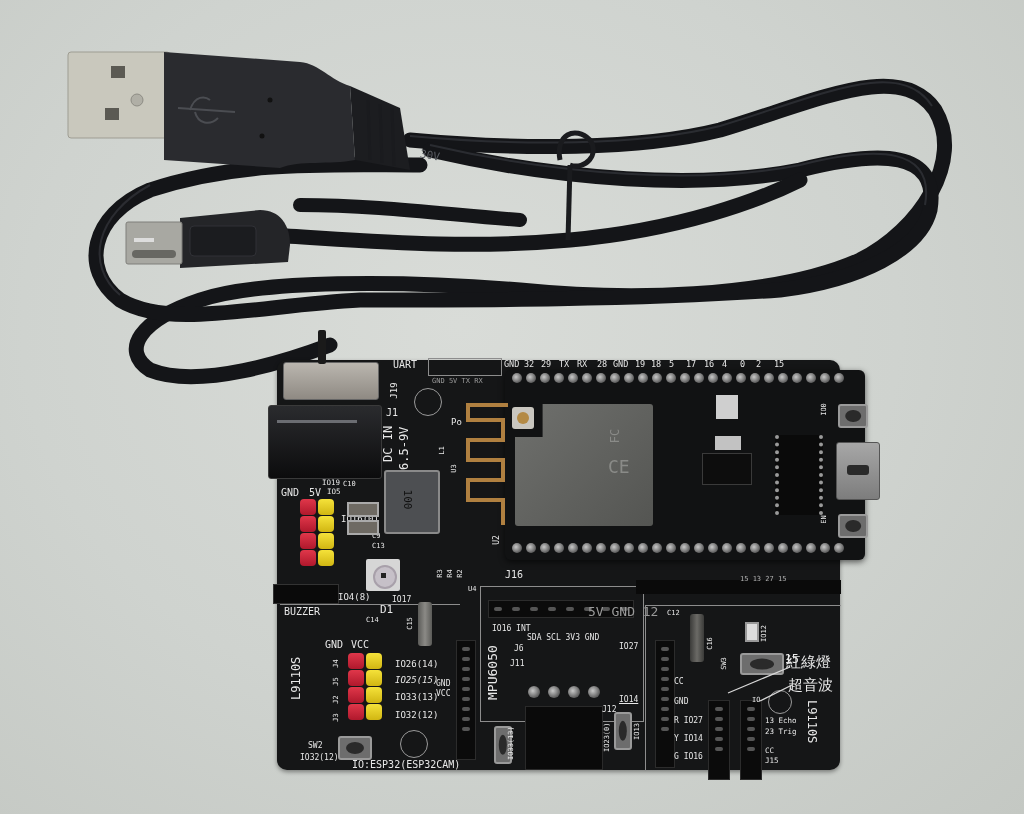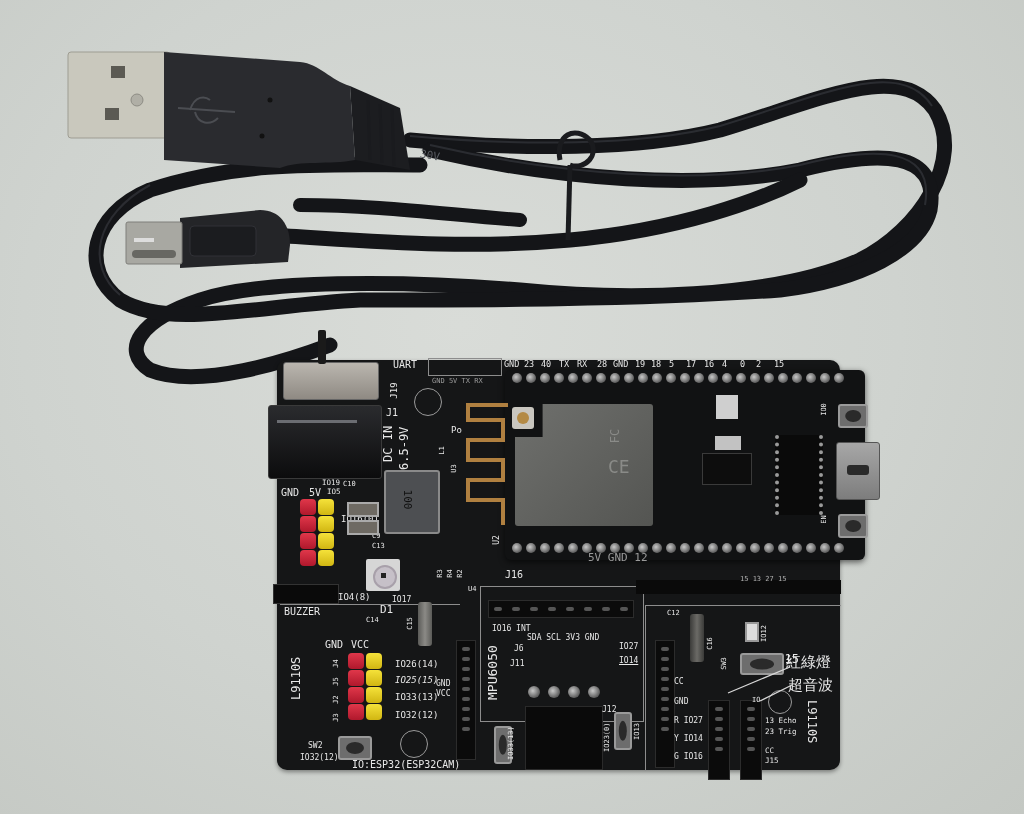--- a/index.html
+++ b/index.html
@@ -96,22 +96,22 @@
 <div class="circle" style="left:414px;top:388px;width:26px;height:26px;"></div>
 
 <div class="silk" style="left:393px;top:360px;font-size:10px;">UART</div>
 <div class="outline" style="left:428px;top:358px;width:72px;height:16px;"></div>
 <div class="silk" style="left:432px;top:378px;font-size:7px;color:#9a9a9a;">
   <span>GND</span> <span>5V</span> <span>TX</span> <span>RX</span>
 </div>
 
 <div class="abs" style="left:504px;top:359px;display:flex;gap:0;font-size:8.5px;color:#e8e8e8;">
   <span style="width:20px">GND</span>
-  <span style="width:17px">23</span>
-  <span style="width:18px">40</span>
+  <span style="width:17px">32</span>
+  <span style="width:18px">29</span>
   <span style="width:18px">TX</span>
   <span style="width:20px">RX</span>
   <span style="width:16px">28</span>
   <span style="width:22px">GND</span>
   <span style="width:16px">19</span>
   <span style="width:18px">18</span>
   <span style="width:17px">5</span>
   <span style="width:18px">17</span>
   <span style="width:18px">16</span>
   <span style="width:18px">4</span>
@@ -178,21 +178,21 @@
   <path d="M45 5 H5 V20 H40 V40 H5 V60 H40 V80 H5 V100 H40 V125" fill="none" stroke="#b08040" stroke-width="4"></path>
 </svg>
 
 <div class="abs" style="left:515px;top:404px;width:138px;height:122px;background:linear-gradient(135deg,#6f706d,#545552);border-radius:3px;clip-path:polygon(0 27%,20% 27%,20% 0,100% 0,100% 100%,0 100%);"></div>
 <div class="abs" style="left:512px;top:407px;width:22px;height:22px;background:#c9c6bf;border-radius:3px;">
   <div class="abs" style="left:5px;top:5px;width:12px;height:12px;border-radius:50%;background:#b48a45;"></div>
 </div>
 <div class="silk" style="left:608px;top:458px;font-size:18px;color:#8a8b88;">CE</div>
 <div class="silk" style="left:608px;top:430px;font-size:12px;color:#8a8b88;transform:rotate(-90deg);">FC</div>
 <div class="silk" style="left:492px;top:536px;font-size:8px;transform:rotate(-90deg);">U2</div>
-<div class="silk" style="left:451px;top:418px;font-size:9px;margin-top:8px;">Po</div>
+<div class="silk" style="left:451px;top:418px;font-size:9px;">Po</div>
 
 <div class="abs" style="left:775px;top:435px;width:40px;height:80px;background:#0a0a0a;border-left:4px dotted #9a9a9a;border-right:4px dotted #9a9a9a;"></div>
 <div class="abs" style="left:702px;top:453px;width:48px;height:30px;background:#0d0d0d;border:1px solid #3a3a3a;"></div>
 <div class="abs" style="left:715px;top:436px;width:26px;height:14px;background:#c2c2c2;"></div>
 <div class="abs" style="left:716px;top:395px;width:22px;height:24px;background:#cfcfcf;"></div>
 <div class="abs" style="left:836px;top:442px;width:42px;height:56px;background:linear-gradient(#a7a7a7,#7d7d7d);border-radius:3px;border:1px solid #555;">
   <div class="abs" style="left:10px;top:22px;width:22px;height:10px;background:#2a2a2a;border-radius:3px;"></div>
 </div>
 <div class="btn" style="left:838px;top:404px;width:26px;height:20px;"></div>
 <div class="btn" style="left:838px;top:514px;width:26px;height:20px;"></div>
@@ -299,29 +299,29 @@
 <div class="hdr" style="left:488px;top:600px;width:144px;height:16px;display:flex;justify-content:space-around;align-items:center;">
   <div class="slot" style="margin:0"></div>
     <div class="slot" style="margin:0"></div>
     <div class="slot" style="margin:0"></div>
     <div class="slot" style="margin:0"></div>
     <div class="slot" style="margin:0"></div>
     <div class="slot" style="margin:0"></div>
     <div class="slot" style="margin:0"></div>
     <div class="slot" style="margin:0"></div>
 </div>
-<div class="silk" style="left:588px;top:552px;font-size:11px;color:#9a9a9a;">5V GND 12</div>
+<div class="silk" style="left:588px;top:605px;font-size:13px;color:#9a9a9a;">5V GND 12</div>
 <div class="silk" style="left:505px;top:570px;font-size:10px;">J16</div>
 <div class="silk" style="left:492px;top:625px;font-size:8px;">IO16 INT</div>
 <div class="silk" style="left:486px;top:700px;font-size:13px;transform:rotate(-90deg);transform-origin:left top;">MPU6050</div>
 <div class="silk" style="left:527px;top:634px;font-size:8px;">SDA SCL 3V3 GND</div>
 <div class="silk" style="left:514px;top:645px;font-size:8px;">J6</div>
 <div class="silk" style="left:510px;top:660px;font-size:8px;">J11</div>
 <div class="silk" style="left:619px;top:643px;font-size:8px;">IO27</div>
-<div class="silk" style="left:619px;top:657px;font-size:8px;text-decoration:underline;">IO14</div>
+<div class="silk" style="left:619px;top:696px;font-size:8px;text-decoration:underline;">IO14</div>
 <div class="abs" style="left:528px;top:686px;display:flex;gap:8px;">
   <div class="pin" style="width:12px;height:12px"></div>
     <div class="pin" style="width:12px;height:12px"></div>
     <div class="pin" style="width:12px;height:12px"></div>
     <div class="pin" style="width:12px;height:12px"></div>
 </div>
 <div class="abs" style="left:525px;top:706px;width:76px;height:62px;background:#0a0a0a;border:1px solid #2a2a2a;"></div>
 <div class="silk" style="left:602px;top:706px;font-size:8px;">J12</div>
 
 <div class="btn" style="left:494px;top:726px;width:14px;height:34px;"></div>

